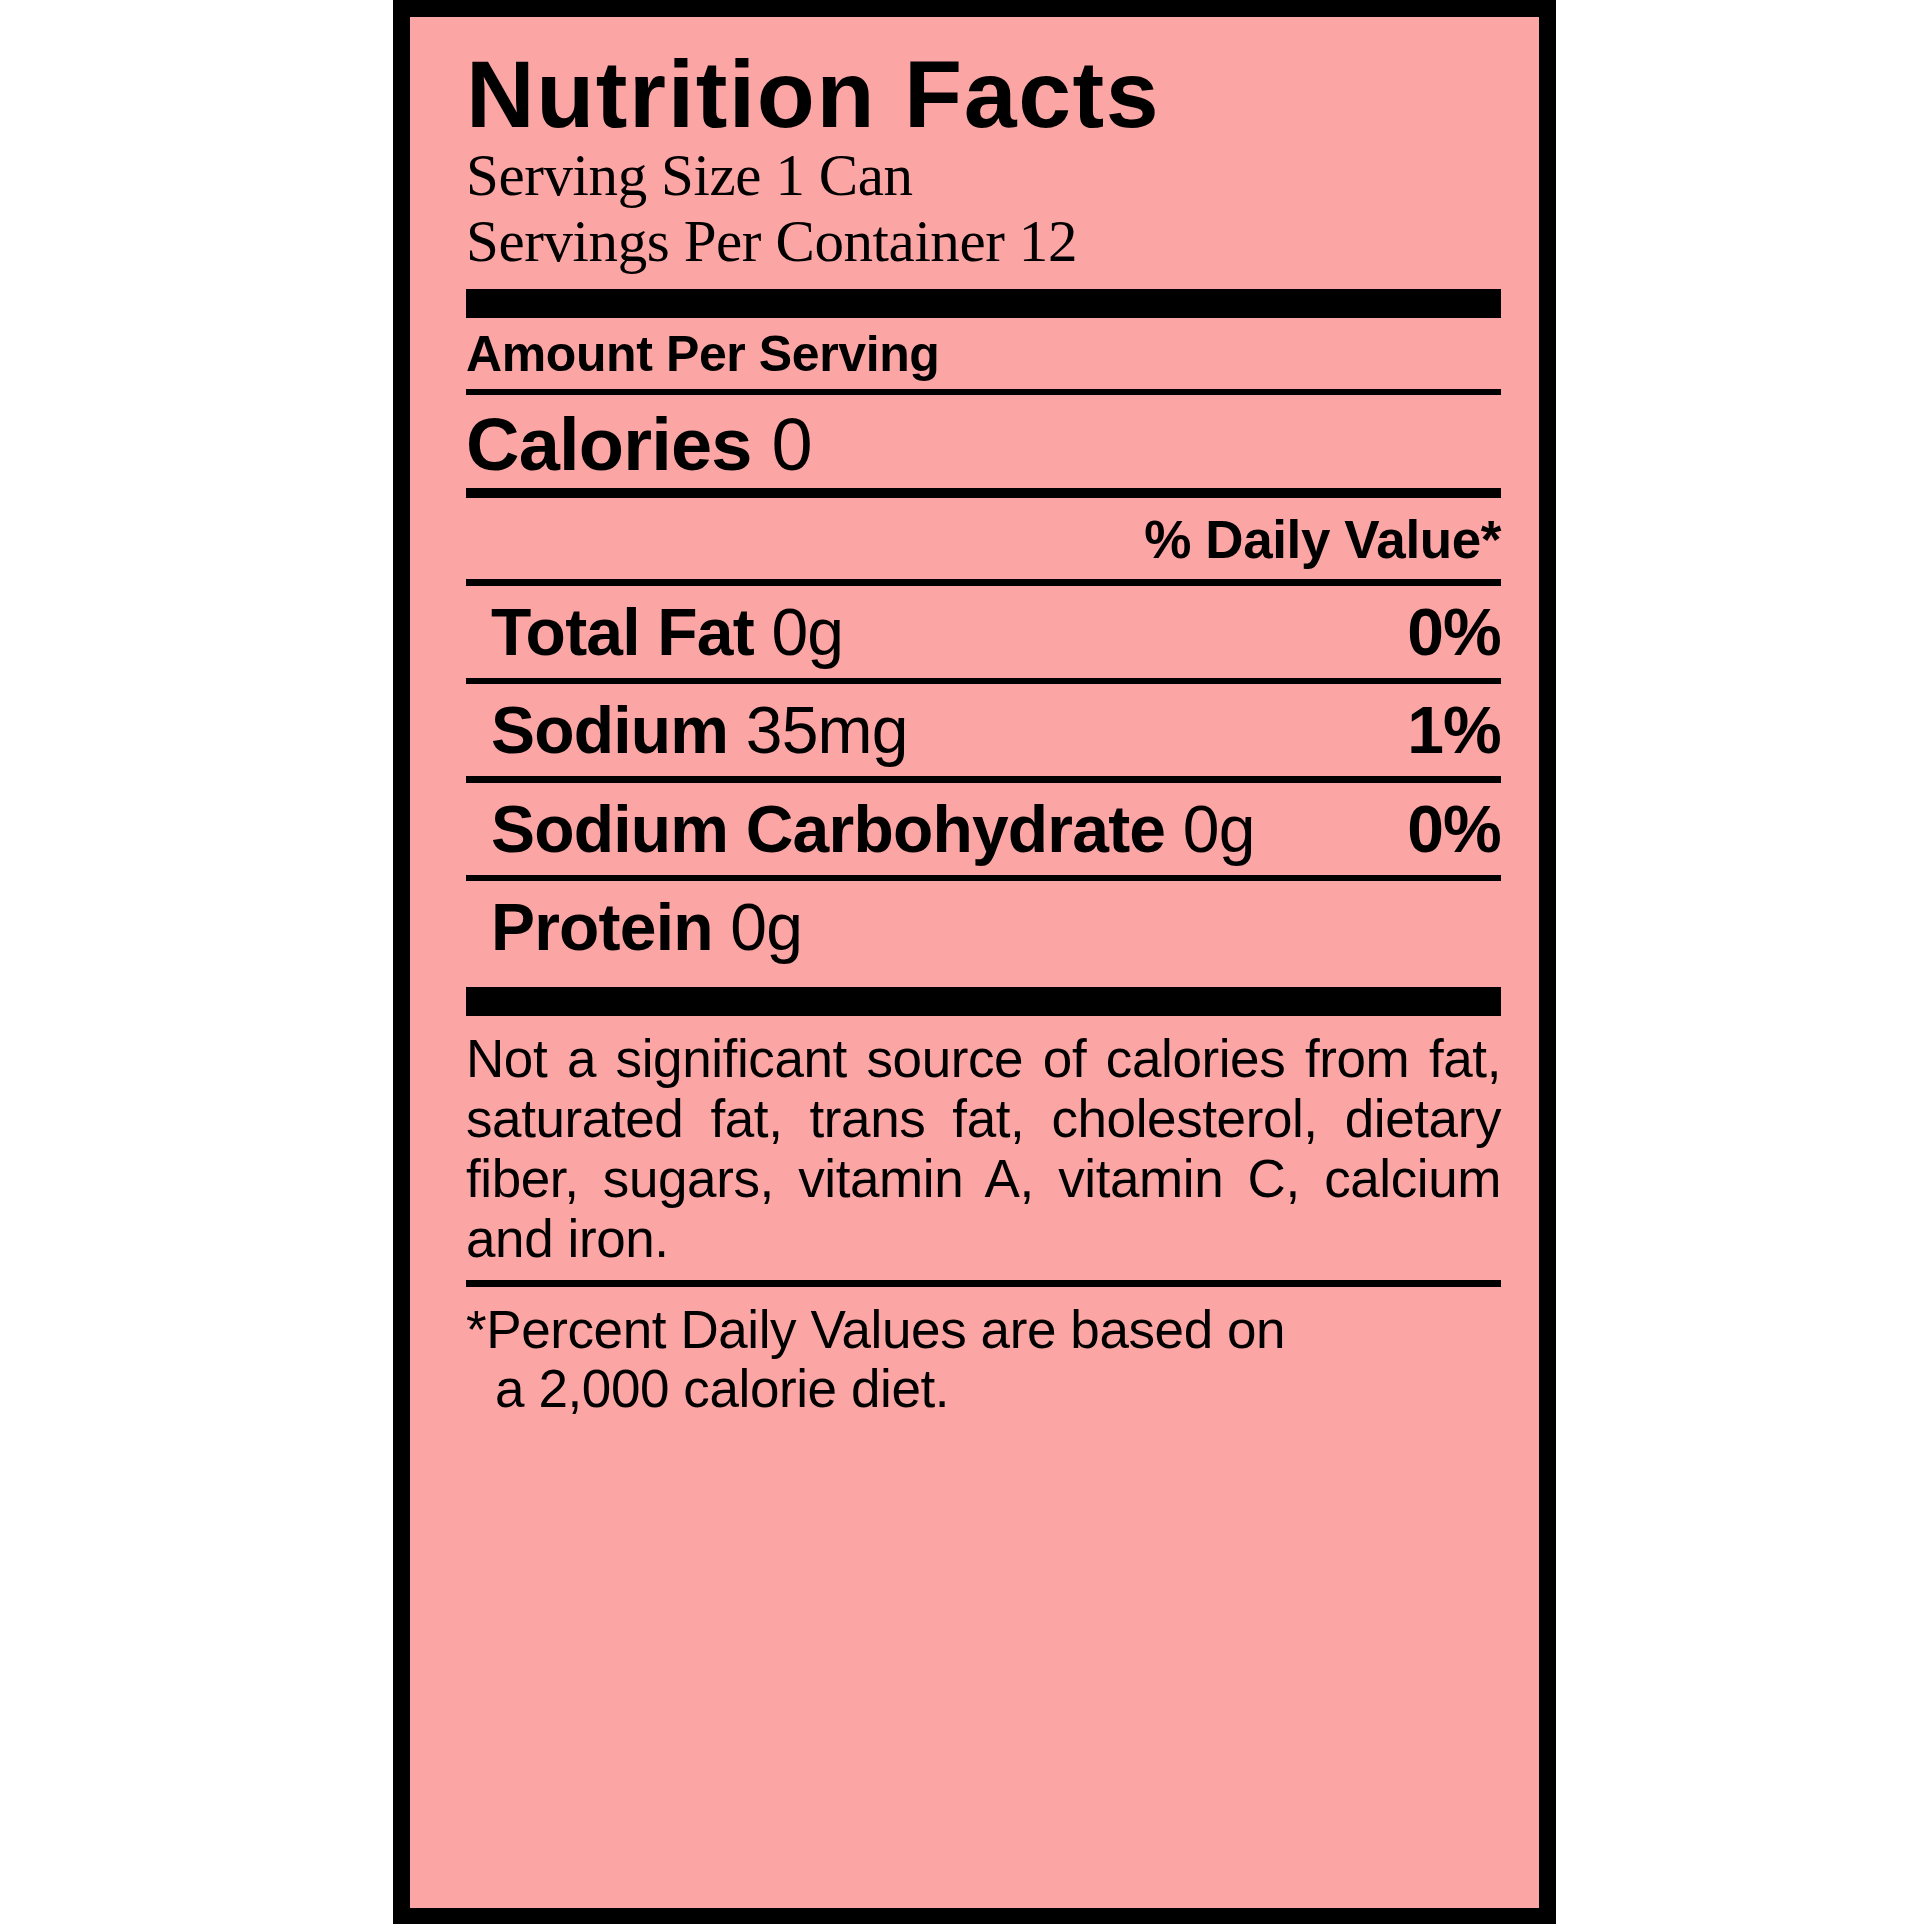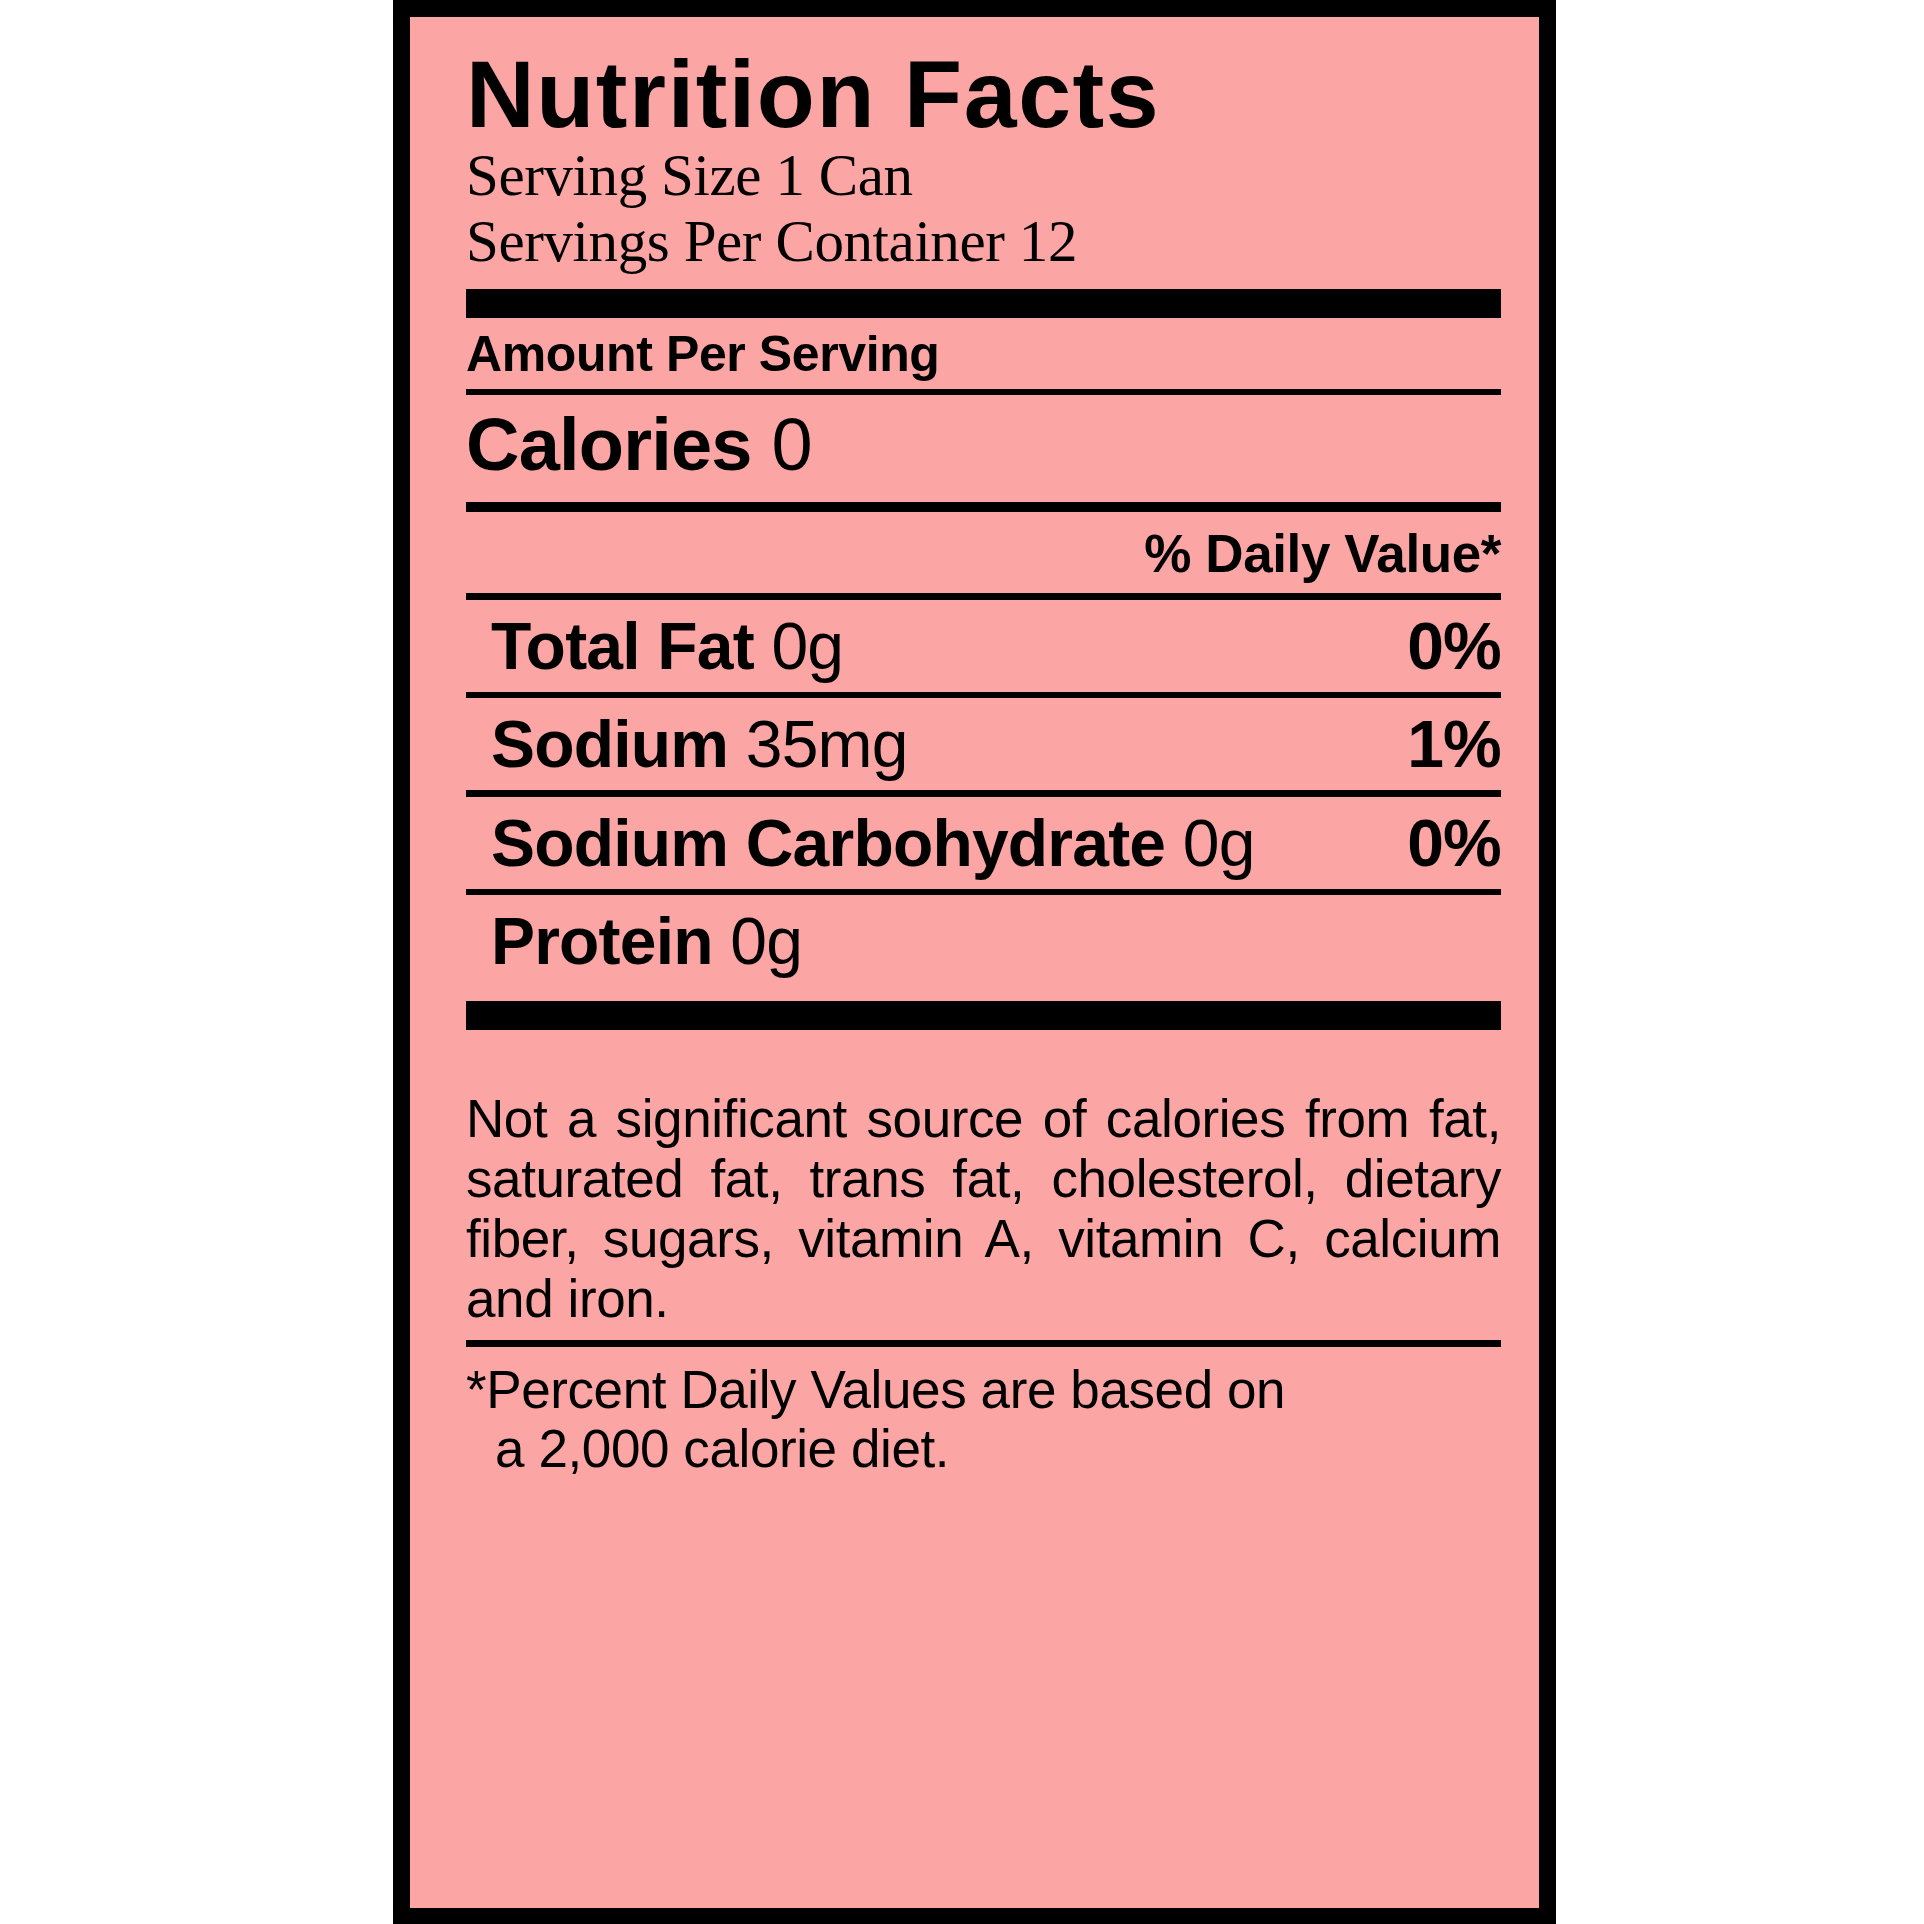--- a/index.html
+++ b/index.html
@@ -73,21 +73,21 @@
     font-size: 50px;
     font-weight: bold;
     line-height: 1.0;
     padding: 11.2px 0 9.6px 0;
     letter-spacing: -0.4px;
   }
 
   .calories-row {
     font-size: 74px;
     line-height: 1.0;
-    padding: 13px 0 20px 0;
+    padding: 13px 0 6px 0;
     letter-spacing: -0.8px;
     white-space: nowrap;
   }
   .calories-row b {
     font-weight: bold;
   }
 
   .dv-row {
     font-size: 53px;
     font-weight: bold;
@@ -117,21 +117,20 @@
     font-weight: bold;
   }
 
   .footnote {
     font-size: 53px;
     line-height: 1.13;
     text-align: justify;
     text-align-last: left;
     padding: 13px 0 11.2px 0;
     letter-spacing: -0.4px;
-    margin-top: 46px;
   }
 
   .daily-note {
     font-size: 53px;
     line-height: 1.13;
     padding: 13px 0 0 0;
     letter-spacing: -0.4px;
   }
   .daily-note .indent {
     display: block;

